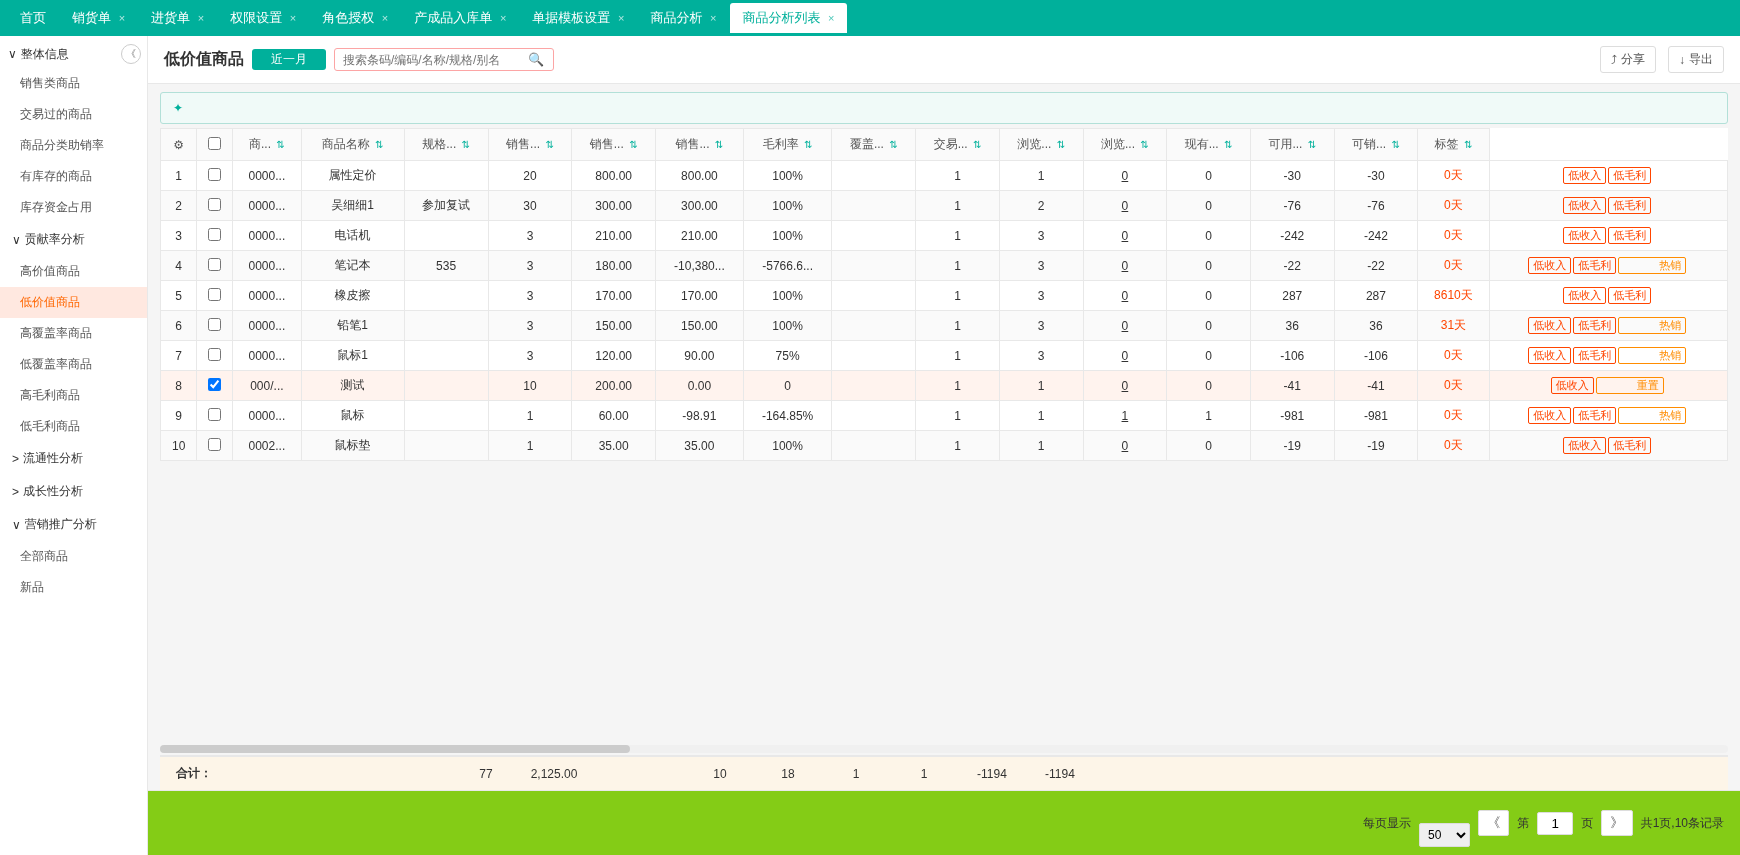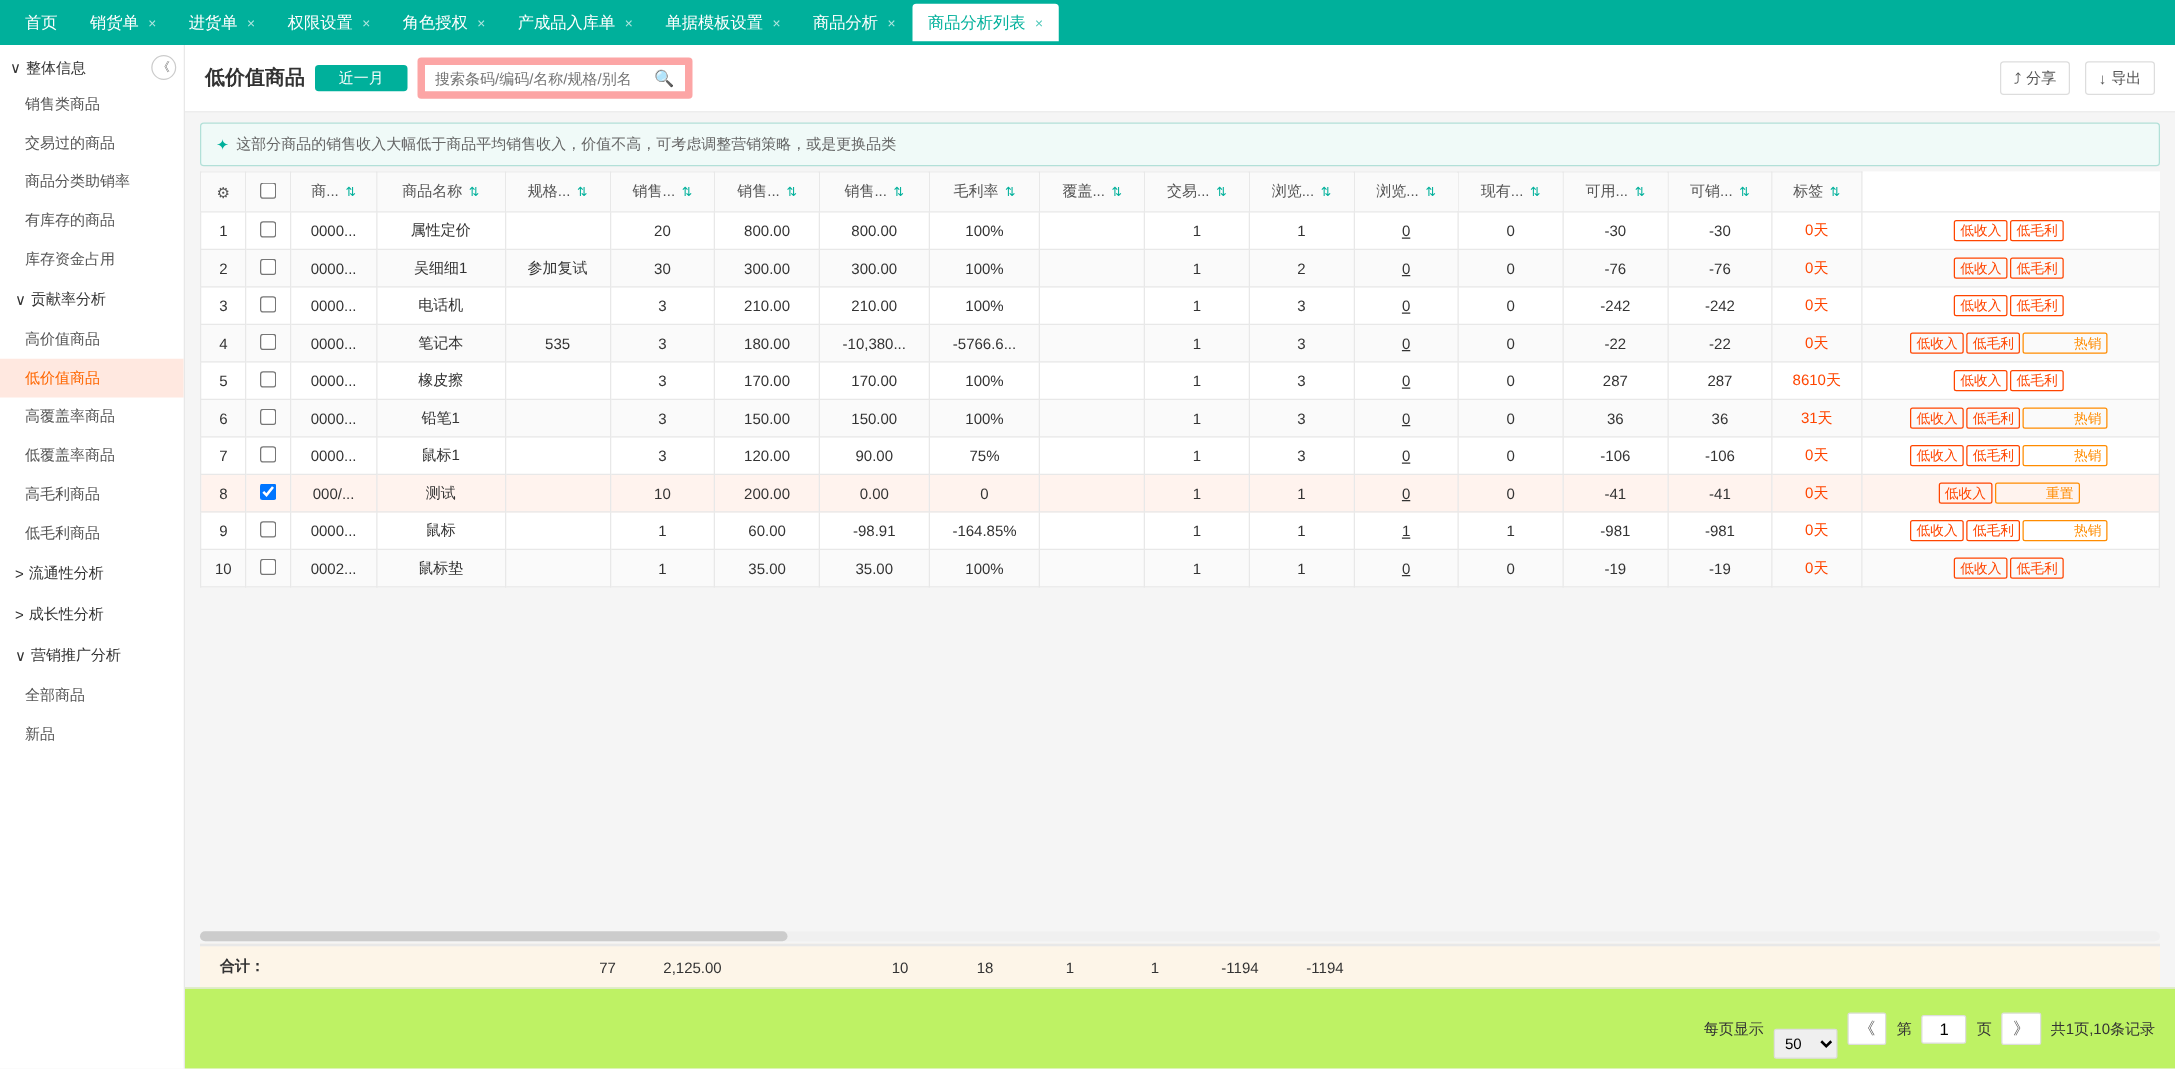--- a/index.html
+++ b/index.html
@@ -88,21 +88,21 @@
       color: #fff;
       border: none;
       border-radius: 3px;
       padding: 2px 19px;
       font-size: 12px;
       cursor: pointer;
     }
     .search-box {
       display: flex;
       align-items: center;
-      border: 6px solid #fca5a5;
+      border: 1px solid #fca5a5;
       border-radius: 3px;
       padding: 3px 8px;
       gap: 8px;
       width: 220px;
     }
     .search-box input {
       border: none;
       outline: none;
       font-size: 12px;
       color: #999;
@@ -200,21 +200,21 @@
       gap: 8px;
       font-size: 12px;
       color: #333;
       margin: 0 12px;
     }
     .footer-label { font-weight: bold; margin-right: 8px; }
     .footer-val { display: inline-block; min-width: 60px; text-align: center; }
 
     
     .pagination-bar {
-      background: #bef264;
+      background: #84cc16;
       border-top: 1px solid #e8e8e8;
       padding: 8px 16px;
       display: flex;
       align-items: center;
       justify-content: flex-end;
       gap: 8px;
       font-size: 12px;
     }
     .page-btn {
       border: 1px solid #ddd;
@@ -349,21 +349,20 @@
         </button>
         <button class="action-btn">
           <span>↓</span>
           <span>导出</span>
         </button>
       </div>
     </div>
 
     <div class="info-bar">
       <span class="tip-icon">✦</span>
-      <span>这部分商品的销售收入大幅低于商品平均销售收入，价值不高，可考虑调整营销策略，或是更换品类</span>
     </div>
 
     <div class="table-container">
       <table>
         <thead>
           <tr>
             <th><span>⚙</span></th>
             <th><input type="checkbox" style=""></th>
             <th>商... <span class="sort-icon">⇅</span></th>
             <th>商品名称 <span class="sort-icon">⇅</span></th>

